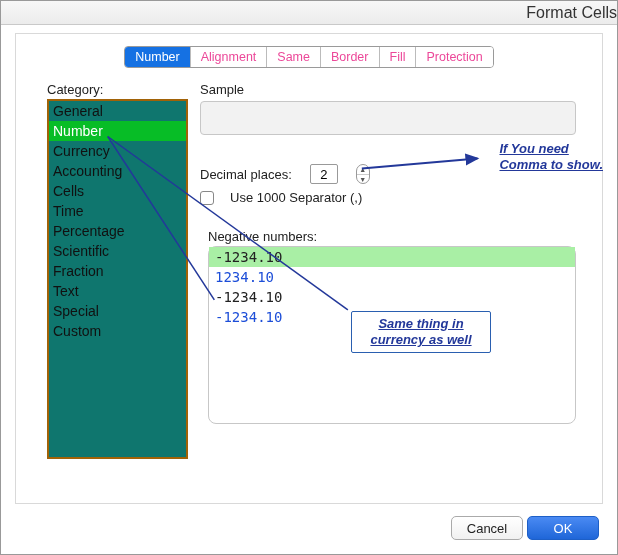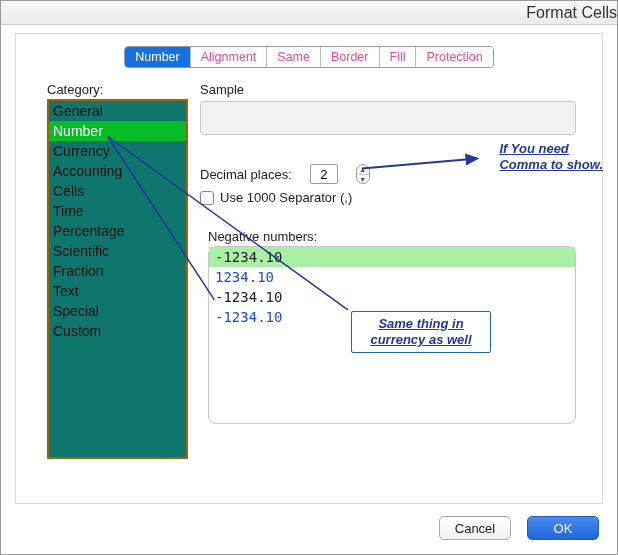--- a/index.html
+++ b/index.html
@@ -33,32 +33,32 @@
   .label { font-size:13px; color:#222; margin-bottom:2px; display:block; }
   .listbox { border:2px solid #a16207; width:141px; height:360px; background:#0f766e; overflow:hidden; margin-top:2px; }
   .listbox .item { padding:1px 4px; font-size:14px; line-height:18px; cursor:default; color:#111; }
   .listbox .item.selected { background:#07bd26; color:#fff; }
   .sample-box { border:1px solid #c7c7c7; border-radius:4px; height:34px; background:#f2f2f2; margin-top:4px; }
   .decrow { margin-top:29px; display:flex; align-items:center; gap:18px; font-size:13px; }
   .decinput { width:28px; height:20px; border:1px solid #999; border-radius:2px; text-align:center; font-size:13px; padding:0; }
   .stepper { display:flex; flex-direction:column; width:14px; height:20px; border:1px solid #999; border-radius:7px; overflow:hidden; }
   .stepper .half { flex:1; text-align:center; font-size:7px; line-height:9px; color:#555; cursor:default; }
   .stepper .half:first-child { border-bottom:1px solid #ccc; }
-  .seprow { margin-top:6px; display:flex; align-items:center; gap:6px; font-size:13px; }
+  .seprow { margin-top:6px; display:flex; align-items:center; gap:16px; font-size:13px; }
   .checkbox { width:14px; height:14px; border:1px solid #888; border-radius:3px; background:#fff; }
   .negsec { margin-top:24px;padding-left:8px; }
   .neglist { border:1px solid #c7c7c7; border-radius:8px; background:#fff; height:178px; font-family: Menlo, Consolas, monospace; font-size:14px; padding:0; }
   .negitem { padding:1px 6px; line-height:18px; }
   .negitem.sel { background:#a9efa5; }
   .negitem.red { color:#1d4ed8; }
   .annot { position:absolute; color:#23389a; font-style:italic; font-weight:bold; text-decoration:underline; font-size:13px; line-height:16px; pointer-events:none; }
   .annot1 { right:14px; top:140px; text-align:left; }
   .annot2 { left:350px; top:310px; text-align:center; width:140px; }
   .annbox { position:absolute; border:1px solid #2a5fb0; border-radius:2px; background:rgba(255,255,255,0.6); padding:4px 8px; }
-  .footer-buttons { position:absolute; right:18px; bottom:14px; display:flex; gap:16px;margin-top:20px; }
+  .footer-buttons { position:absolute; right:18px; bottom:14px; display:flex; gap:4px;margin-top:20px; }
   .btn { height:24px; min-width:72px; border:1px solid #aaa; border-radius:5px; background:linear-gradient(#fff,#f1f1f1); font-size:13px; color:#222; cursor:default; }
   .btn.primary { border-color:#1d5fc7; background:linear-gradient(#4a8af3,#1f66d8); color:#fff; font-weight:500; }
   svg.overlay { position:absolute; left:0; top:0; width:100%; height:100%; pointer-events:none; }
 </style>
 </head>
 <body>
 
 <div class="window">
   <div class="titlebar">Format Cells</div>
 

